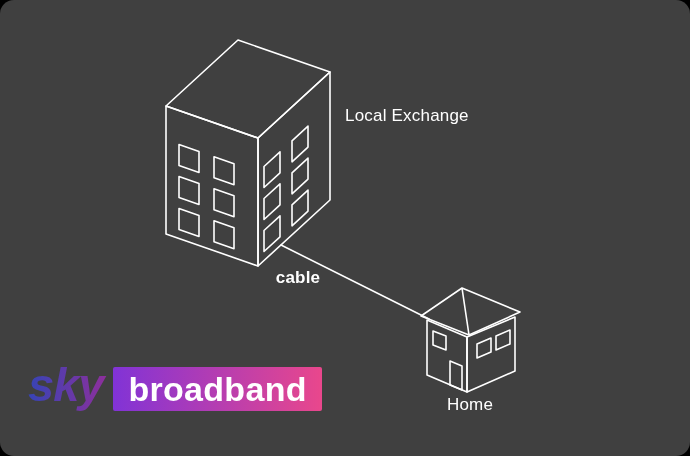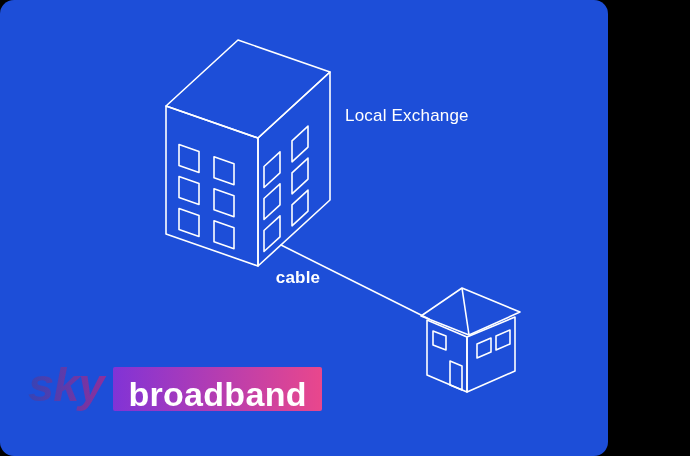--- a/index.html
+++ b/index.html
@@ -3,23 +3,23 @@
 <meta charset="utf-8">
 <style>
   html, body {
     margin: 0;
     padding: 0;
     background: #000000;
     font-family: "Liberation Sans", sans-serif;
   }
   .card {
     position: relative;
-    width: 608px;
+    width: 690px;
     height: 456px;
-    background: #1d4ed8;
+    background: #404040;
     border-radius: 14px;
     overflow: hidden;
   }
   .scene {
     position: absolute;
     left: 0;
     top: 0;
     width: 690px;
     height: 456px;
   }
@@ -74,21 +74,21 @@
     -webkit-background-clip: text;
     background-clip: text;
     color: transparent;
     padding-right: 4px;
   }
   .broadband-box {
     margin-left: 6px;
     height: 44px;
     padding: 0 15px;
     display: flex;
-    align-items: flex-end;
+    align-items: center;
     background: linear-gradient(90deg, #8133d6 0%, #e9478c 100%);
     border-radius: 2px;
   }
   .broadband-text {
     color: #ffffff;
     font-size: 34px;
     font-weight: 700;
     line-height: 34px;
     letter-spacing: 0.3px;
   }
@@ -137,20 +137,21 @@
                M496 336 L510 330 L510 344 L496 350 Z"></path>
     </g>
   </svg>
 
   <div class="label label-local-exchange">Local Exchange</div>
 
   <div class="label label-fibre">
     <span>cable</span>
   </div>
 
+  <div class="label label-home">Home</div>
 
   <div class="logo">
     <span class="sky-wordmark">sky</span>
     <span class="broadband-box">
       <span class="broadband-text">broadband</span>
     </span>
   </div>
 
 </div>
 

